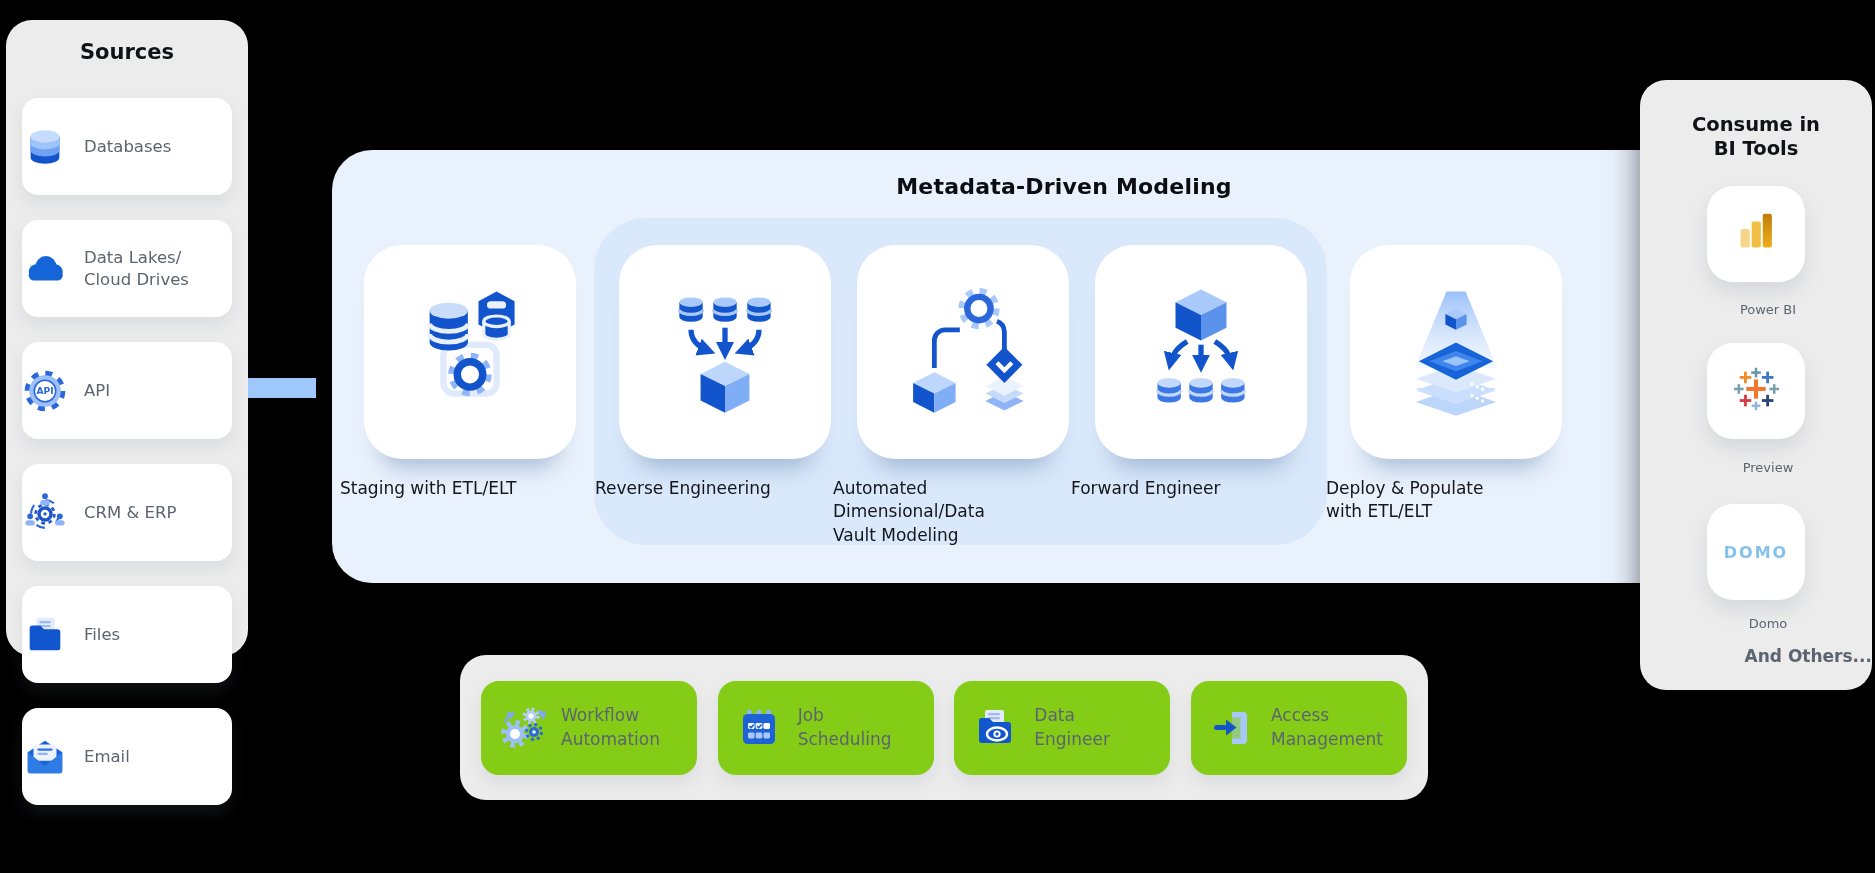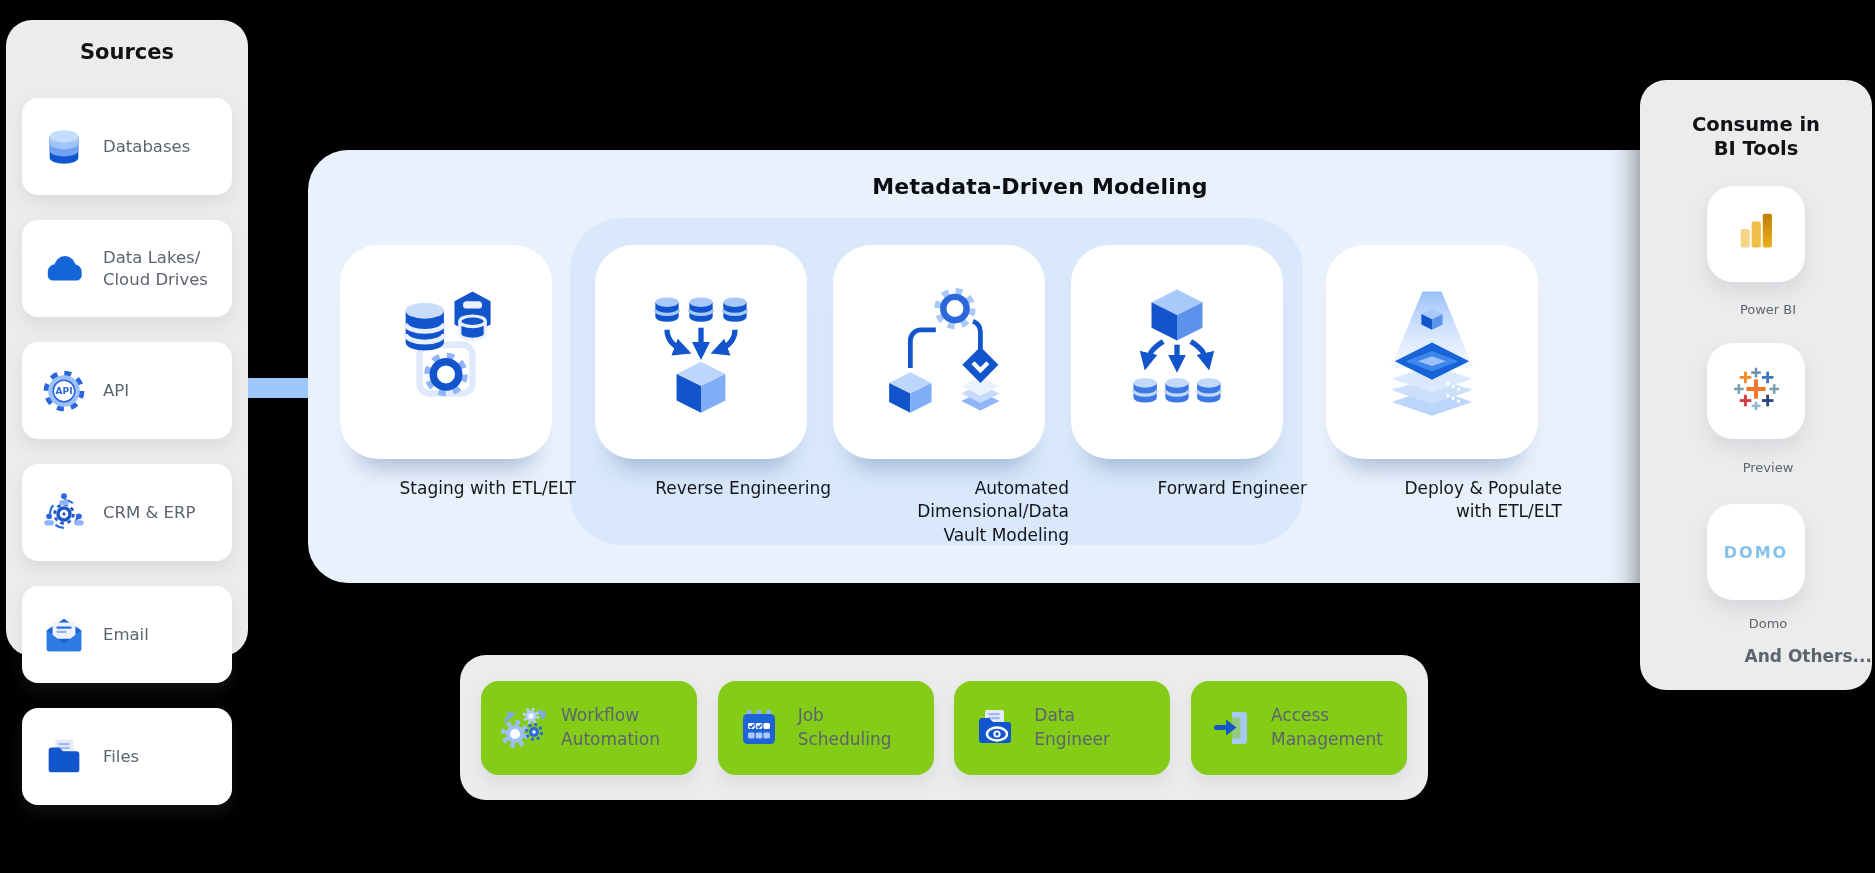--- a/index.html
+++ b/index.html
@@ -19,48 +19,48 @@
   }
   .sources-title{
     margin-top:20px;text-align:center;font-size:21px;font-weight:700;color:#101216;
   }
   .source-list{
     position:absolute;top:78px;left:16px;right:16px;
     display:flex;flex-direction:column;gap:25px;
   }
   .source-item{
     background:#fff;border-radius:16px;height:97px;
-    display:flex;align-items:center;gap:16px;padding-left:19px;
+    display:flex;align-items:center;gap:16px;
     box-shadow:0 8px 16px rgba(120,130,150,.14);
   }
   .source-item .icn{width:46px;height:46px;flex:0 0 auto;}
   .source-label{font-size:16.5px;color:#5C6470;line-height:1.32;}
 
   
   .modeling-panel{
-    position:absolute;left:308px;top:150px;width:1464px;height:433px;
+    position:absolute;left:332px;top:150px;width:1464px;height:433px;
     background:#E9F1FC;border-radius:40px;
   }
   .modeling-title{
     margin-top:24px;text-align:center;font-size:22px;font-weight:700;color:#0B0D11;letter-spacing:.2px;
   }
   .inner-panel{
     position:absolute;left:262px;top:68px;width:733px;height:327px;
     background:#D9E8FA;border-radius:52px;
   }
   .step-card{
     position:absolute;top:95px;width:212px;height:214px;background:#fff;border-radius:38px;
     display:flex;align-items:center;justify-content:center;
     box-shadow:0 26px 22px -18px rgba(104,134,178,.5);
   }
   .step-card.s1{left:32px}.step-card.s2{left:287px}.step-card.s3{left:525px}
   .step-card.s4{left:763px}.step-card.s5{left:1018px}
   .step-card svg{width:138px;height:138px;}
   .step-label{
-    position:absolute;top:327px;width:260px;text-align:right;
+    position:absolute;top:327px;width:260px;text-align:left;
     font-size:17px;font-weight:500;color:#14161B;line-height:1.38;
   }
   .step-label.l1{left:8px}.step-label.l2{left:263px}.step-label.l3{left:501px}
   .step-label.l4{left:739px}.step-label.l5{left:994px}
 
   
   .connector{position:absolute;height:20px;background:#9EC8FC;}
   .connector.left{left:248px;top:378px;width:68px;}
   .connector.right{left:1570px;top:378px;width:70px;}
 
@@ -184,40 +184,40 @@
           <circle cx="39.5" cy="27.5" r="3" fill="#2B67DB"></circle>
             <rect x="34.5" y="31.5" width="10" height="5.6" rx="2.8" fill="#8FB5F8"></rect>
         </svg>
       </span>
       <span class="source-label pre">CRM &amp; ERP</span>
     </div>
 
     <div class="source-item">
       <span class="icn">
         <svg viewBox="0 0 48 48">
+          <rect x="15" y="6" width="19" height="15" rx="2" fill="#E2EAFB"></rect>
+          <rect x="18" y="9.5" width="12" height="2.2" rx="1.1" fill="#9FB9F1"></rect>
+          <rect x="18" y="13.5" width="12" height="2.2" rx="1.1" fill="#9FB9F1"></rect>
+          <path d="M8 17 a3 3 0 0 1 3 -3 h8 l4 4 h14 a3 3 0 0 1 3 3 v16 a3 3 0 0 1 -3 3 H11 a3 3 0 0 1 -3 -3 z" fill="#1256CE"></path>
+        </svg>
+      </span>
+      <span class="source-label pre">Files</span>
+    </div>
+
+    <div class="source-item">
+      <span class="icn">
+        <svg viewBox="0 0 48 48">
           <path d="M6 19 L24 7 42 19 V38 a3 3 0 0 1 -3 3 H9 a3 3 0 0 1 -3 -3 z" fill="#1565D8"></path>
           <rect x="12" y="11" width="24" height="17" rx="2" fill="#EDF2FC"></rect>
           <rect x="16" y="15" width="16" height="2.4" rx="1.2" fill="#2B70E0"></rect>
           <rect x="16" y="19.5" width="11" height="2.4" rx="1.2" fill="#8FB5F8"></rect>
           <path d="M6 19 V38 a3 3 0 0 0 3 3 h30 a3 3 0 0 0 3 -3 V19 L24 33 z" fill="#2E7BE5"></path>
         </svg>
       </span>
       <span class="source-label pre">Email</span>
-    </div>
-
-    <div class="source-item">
-      <span class="icn">
-        <svg viewBox="0 0 48 48">
-          <rect x="15" y="6" width="19" height="15" rx="2" fill="#E2EAFB"></rect>
-          <rect x="18" y="9.5" width="12" height="2.2" rx="1.1" fill="#9FB9F1"></rect>
-          <rect x="18" y="13.5" width="12" height="2.2" rx="1.1" fill="#9FB9F1"></rect>
-          <path d="M8 17 a3 3 0 0 1 3 -3 h8 l4 4 h14 a3 3 0 0 1 3 3 v16 a3 3 0 0 1 -3 3 H11 a3 3 0 0 1 -3 -3 z" fill="#1256CE"></path>
-        </svg>
-      </span>
-      <span class="source-label pre">Files</span>
     </div>
 
   </div>
 </div>
 
 <div class="connector left"></div>
 <div class="connector right"></div>
 
 <div class="modeling-panel">
   <div class="modeling-title">Metadata-Driven Modeling</div>

